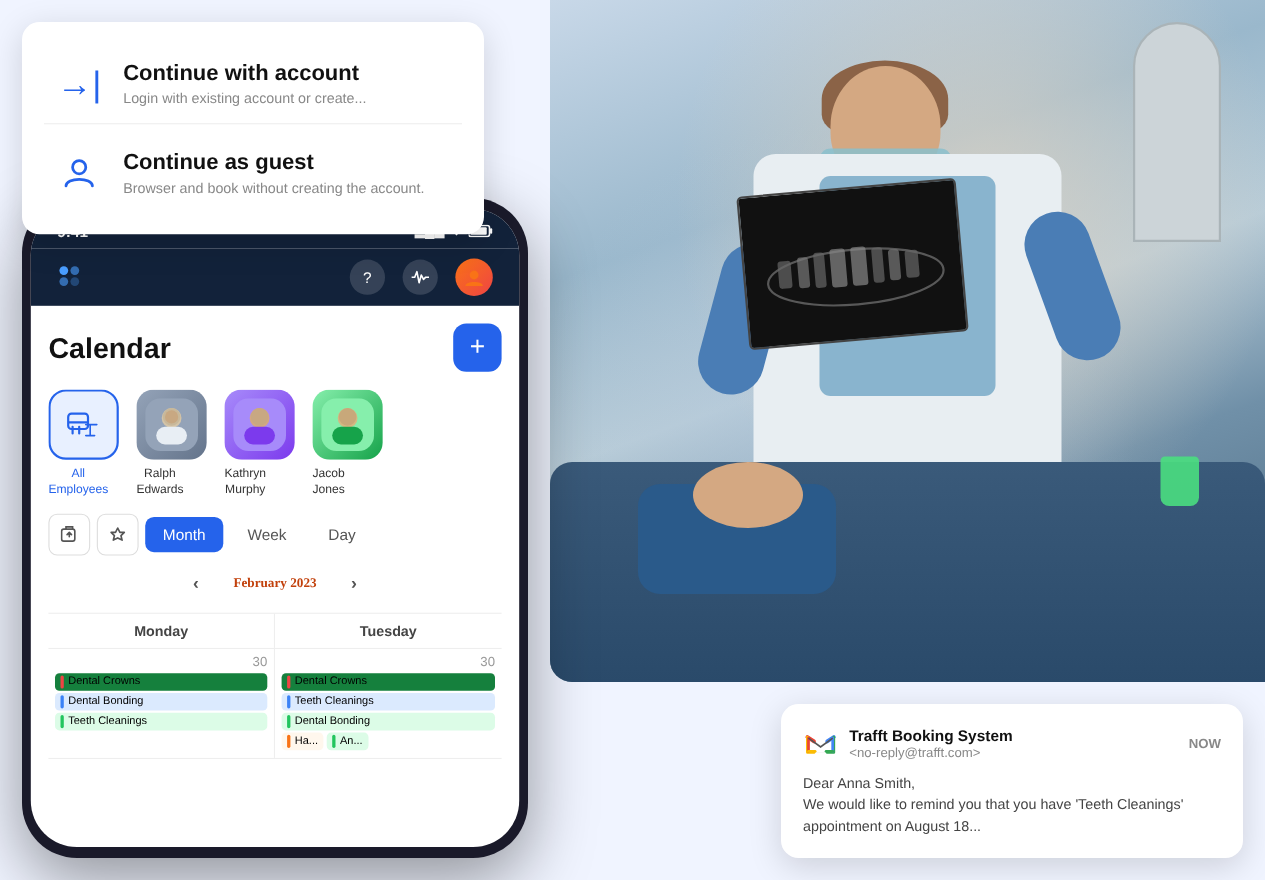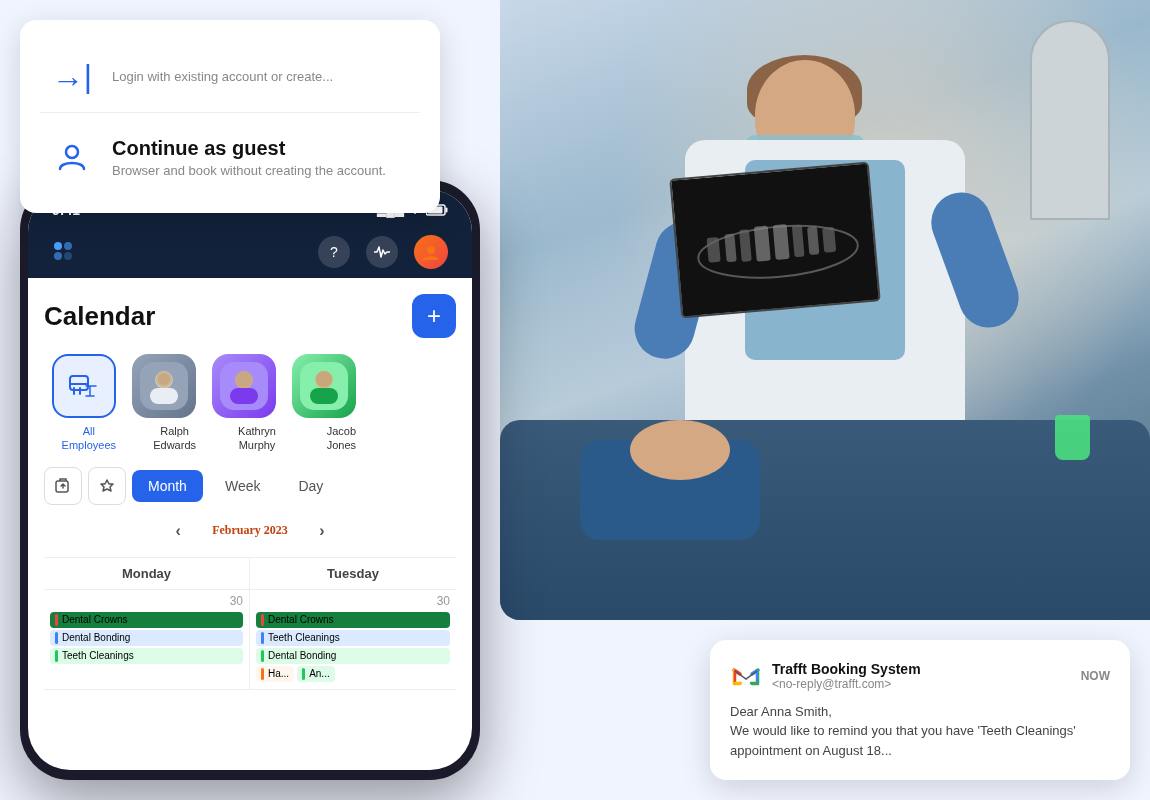--- a/index.html
+++ b/index.html
@@ -315,21 +315,21 @@
     
     .employees-row {
       display: flex;
       gap: 8px;
       margin-bottom: 14px;
       overflow-x: auto;
     }
     .employee-item {
       display: flex;
       flex-direction: column;
-      align-items: flex-end;
+      align-items: flex-start;
       min-width: 72px;
       cursor: pointer;
     }
     .employee-avatar {
       width: 64px;
       height: 64px;
       border-radius: 16px;
       display: flex;
       align-items: center;
       justify-content: center;
@@ -589,20 +589,21 @@
     <div style="position:absolute;bottom:160px;right:60px;width:35px;height:45px;background:#4ade80;border-radius:4px 4px 8px 8px;opacity:0.9;"></div>
   </div>
 </div>
 
 <div class="login-popup">
   <div class="login-option">
     <div class="login-icon-box">
       <span style="font-size:32px;color:#2563EB;font-weight:300;">→|</span>
     </div>
     <div>
+      <div class="login-option-title">Continue with account</div>
       <div class="login-option-subtitle">Login with existing account or create...</div>
     </div>
   </div>
   <div class="login-option">
     <div class="login-icon-box">
       <svg width="36" height="36" viewBox="0 0 36 36" xmlns="http://www.w3.org/2000/svg">
         <circle cx="18" cy="13" r="6" fill="none" stroke="#2563EB" stroke-width="2.5"></circle>
         <path d="M6 30 C6 22 30 22 30 30" fill="none" stroke="#2563EB" stroke-width="2.5" stroke-linecap="round"></path>
       </svg>
     </div>

